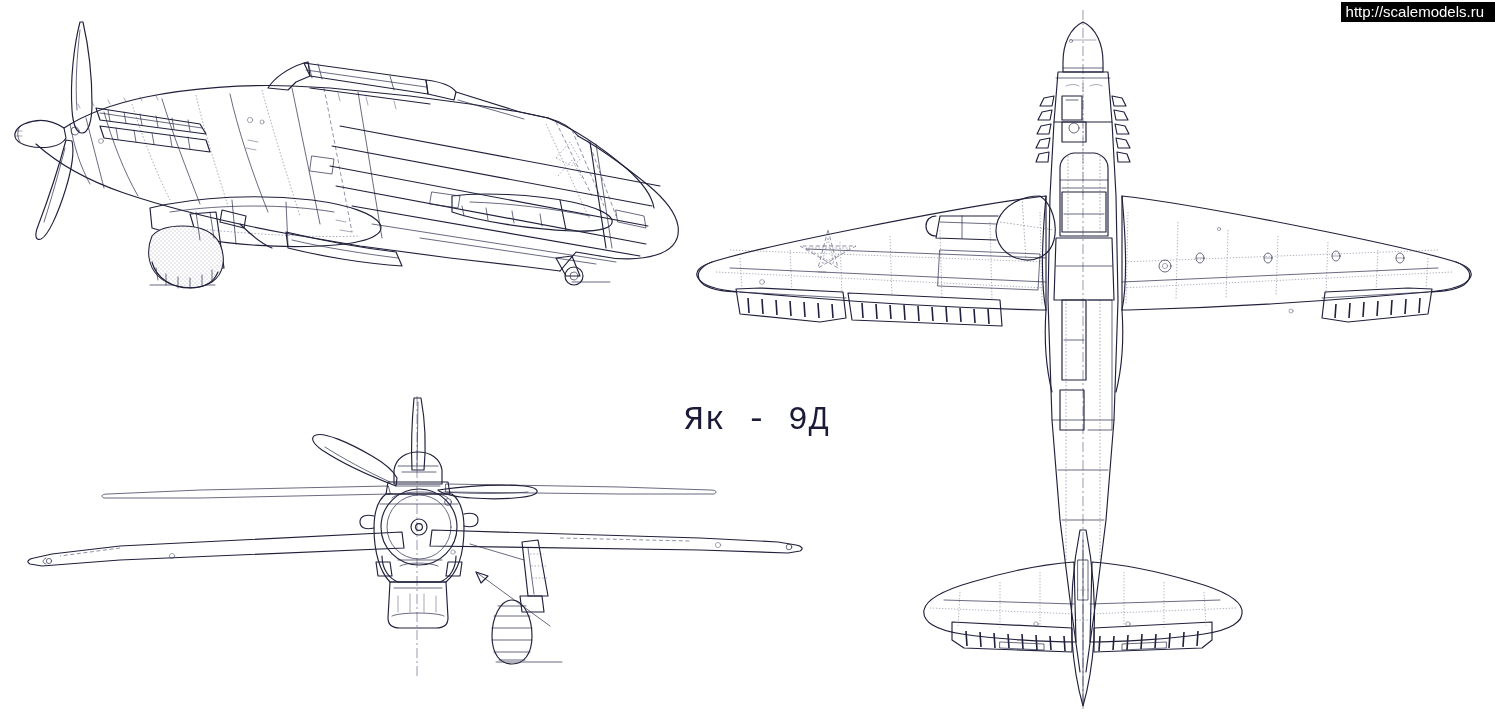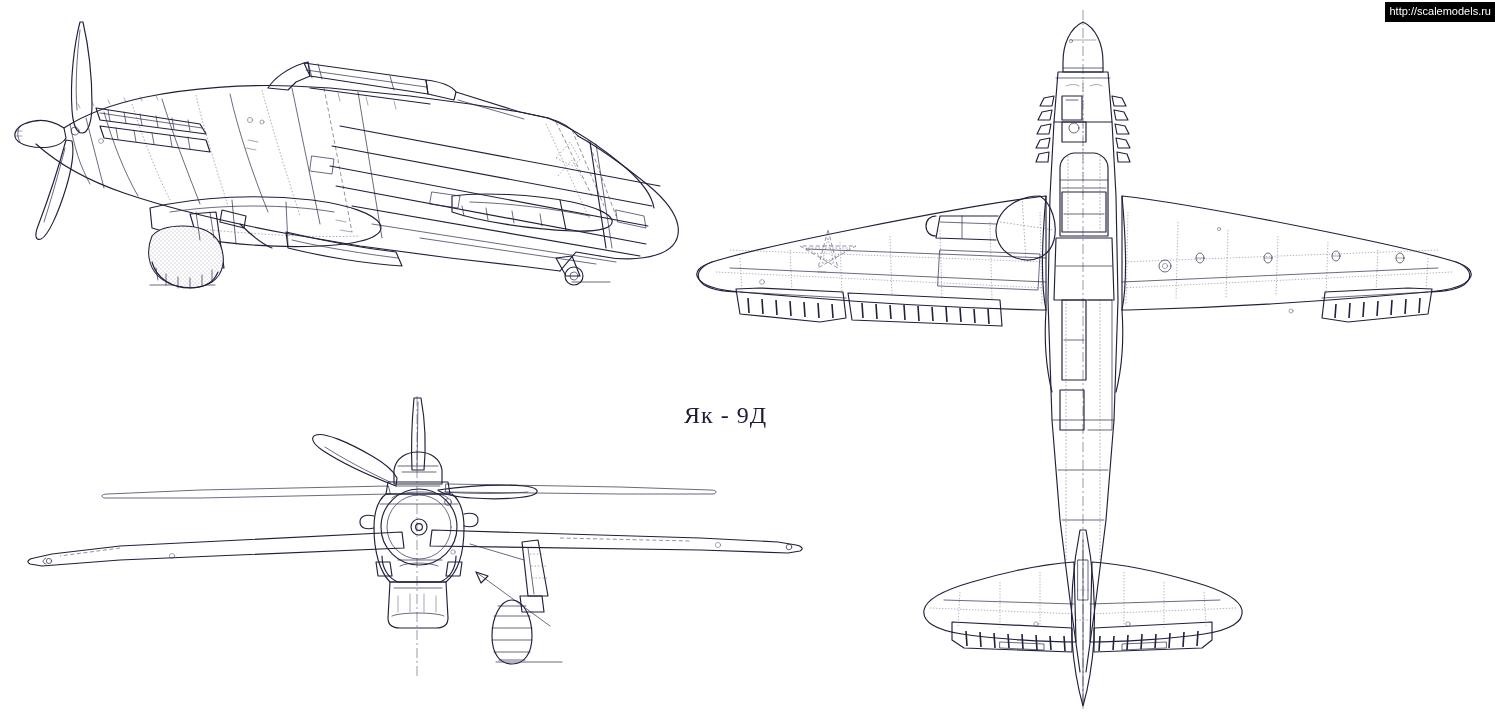--- a/index.html
+++ b/index.html
@@ -84,39 +84,39 @@
     stroke: #6a6a88;
     stroke-width: 0.5;
     stroke-dasharray: 1.4 1.6;
   }
 
   
   #type-label {
     position: absolute;
     left: 684px;
     top: 402px;
-    font-family: Liberation Serif, serif;
-    font-size: 24px;
+    font-family: Liberation Mono, monospace;
+    font-size: 33px;
     letter-spacing: 1px;
     color: #1b1b38;
     white-space: nowrap;
     user-select: none;
   }
 
   
   #watermark {
     position: absolute;
     right: 0px;
     top: 2px;
     background: #000000;
     color: #ffffff;
     font-family: "Liberation Sans", sans-serif;
-    font-size: 11px;
+    font-size: 15px;
     line-height: 19px;
-    padding: 0 4px 1px 5px;
+    padding: 0 11px 1px 5px;
     letter-spacing: 0px;
     white-space: nowrap;
     user-select: none;
   }
 </style>
 </head>
 <body>
 
 <div id="stage">
 

